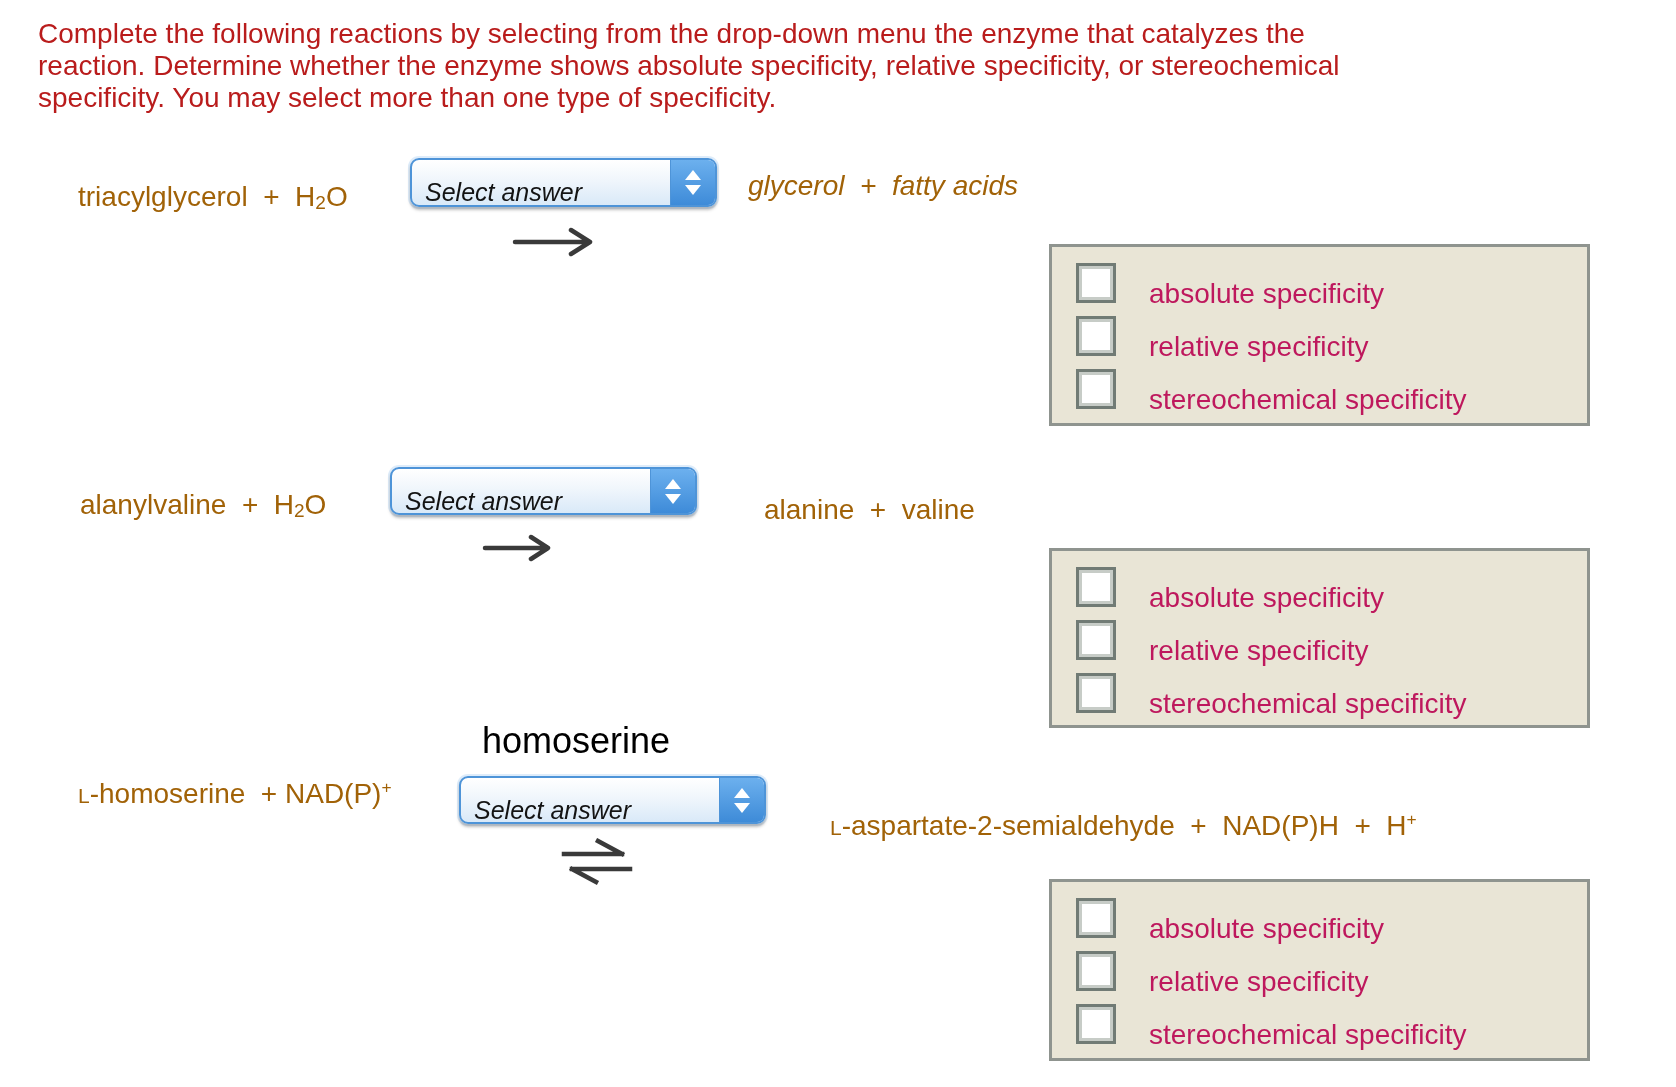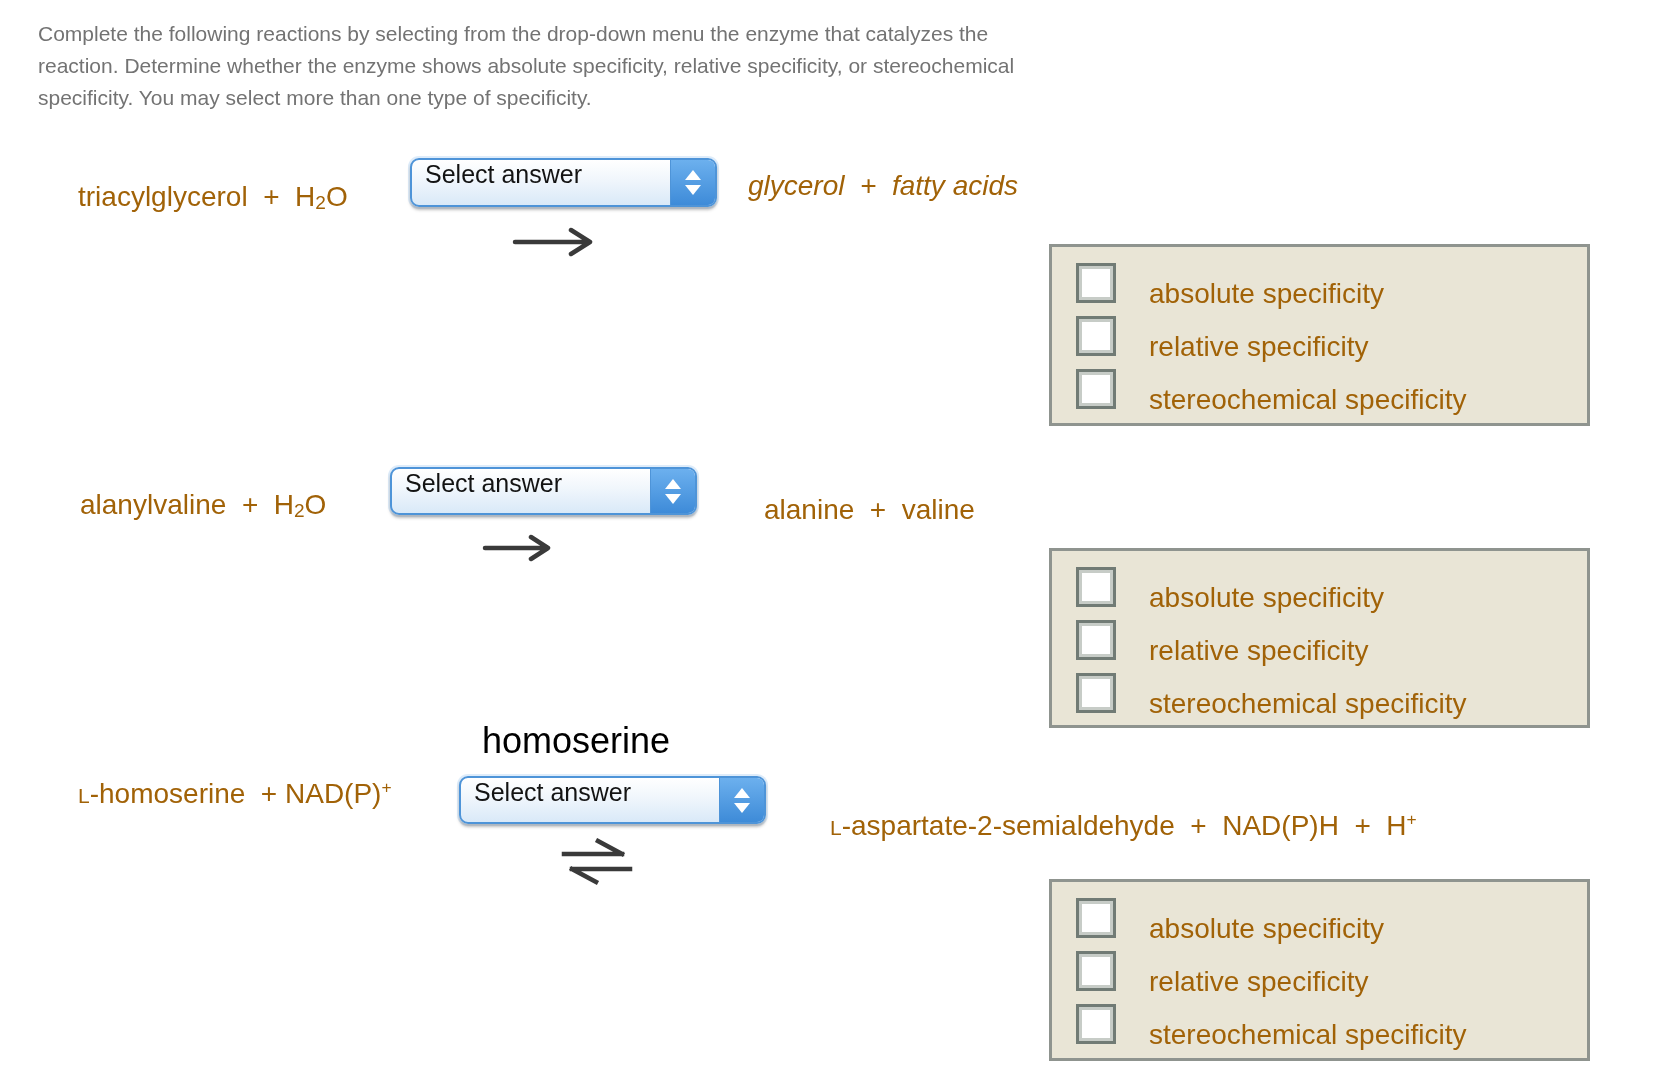--- a/index.html
+++ b/index.html
@@ -3,42 +3,42 @@
 <meta charset="utf-8">
 <style>
   html,body { margin:0; padding:0; }
   body {
     width:1676px; height:1087px; position:relative; overflow:hidden;
     background:#ffffff; color:#000;
     font-family:"Liberation Sans", "DejaVu Sans", sans-serif;
   }
   .instructions {
     position:absolute; left:38px; top:18px; width:1560px;
-    font-size:21px; line-height:32px; white-space:pre-wrap; color:#737373;
+    font-size:28px; line-height:32px; white-space:pre-wrap; color:#b91c1c;
   }
   .rx-text {
     position:absolute; font-size:28px; white-space:pre; color:#a16207;margin-left:36px;
   }
   .seg-sub { font-size:0.68em; vertical-align:-0.18em; }
   .seg-sup { font-size:0.62em; vertical-align:0.55em; }
   .seg-sc  { font-size:0.75em; }
   .enzyme-label {
     position:absolute; font-size:36px; color:#000; white-space:pre;
   }
   
   .dropdown {
     position:absolute; box-sizing:border-box; display:flex;
     border:2px solid #4e94d8; border-radius:9px;
     background:linear-gradient(#ffffff, #f0f6fc 45%, #d9e9f8);
     box-shadow:0 3px 3px rgba(110,110,110,0.45), 0 0 0 2px rgba(160,200,240,0.35);
     cursor:pointer;
   }
   .dd-value {
-    flex:1; font-size:25px; color:#131313;
-    padding:0 0 0 13px; overflow:hidden; white-space:pre;
+    flex:1; font-style:italic; font-size:25px; color:#131313;
+    padding:18px 0 0 13px; overflow:hidden; white-space:pre;
   }
   .dd-spinner {
     width:44px; align-self:stretch; flex:none;
     background:linear-gradient(#6cb0ee, #3e8bd8);
     border-left:1px solid #4e94d8; border-radius:0 7px 7px 0;
     display:flex; flex-direction:column; align-items:center; justify-content:center; gap:5px;
   }
   .tri-up {
     width:0; height:0; display:block;
     border-left:8px solid transparent; border-right:8px solid transparent;
@@ -55,21 +55,21 @@
   .panel {
     position:absolute; box-sizing:border-box; width:541px;
     background:#e9e5d6; border:3px solid #8f948f; padding-top:9px;
   }
   .opt-row { height:53px; display:flex; align-items:center; padding-left:24px; }
   .checkbox {
     width:28px; height:28px; flex:none; background:#ffffff;
     border:3px solid #c7ccc7; box-shadow:0 0 0 3px #717b75;
     margin-left:3px; margin-right:36px; cursor:pointer;
   }
-  .opt-label { font-size:28px; color:#a16207; white-space:pre;margin-top:22px; }
+  .opt-label { font-size:28px; color:#be185d; white-space:pre;margin-top:22px; }
 </style>
 </head>
 <body>
 
 <div class="instructions">Complete the following reactions by selecting from the drop-down menu the enzyme that catalyzes the
 reaction. Determine whether the enzyme shows absolute specificity, relative specificity, or stereochemical
 specificity. You may select more than one type of specificity.</div>
 
 <div class="rx-text" style="left:42px; top:181px;"><span>triacylglycerol  +  H</span><span class="seg-sub">2</span><span>O</span></div>
 

